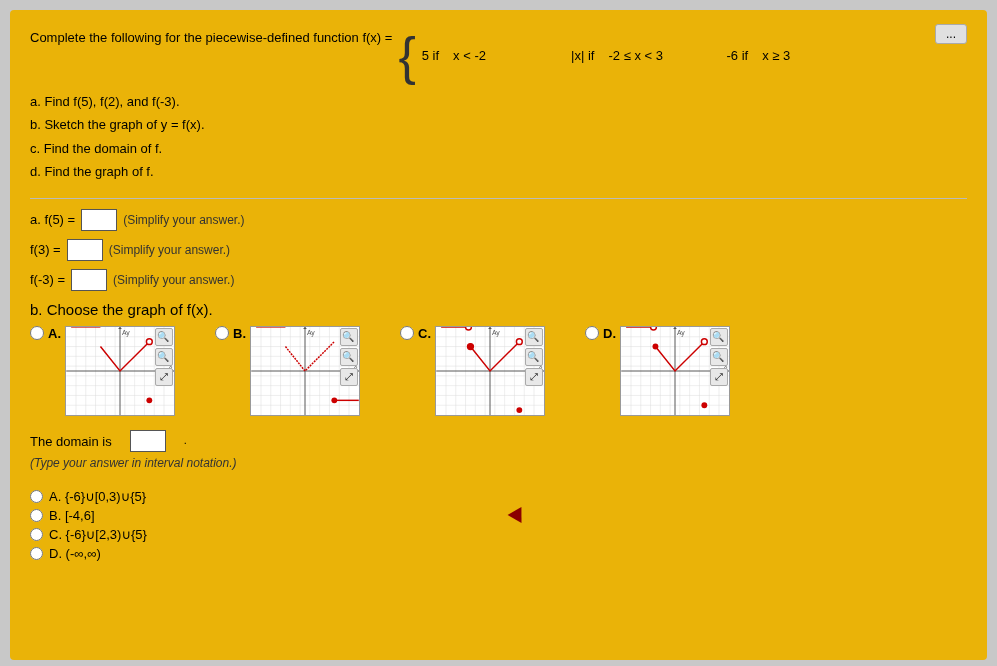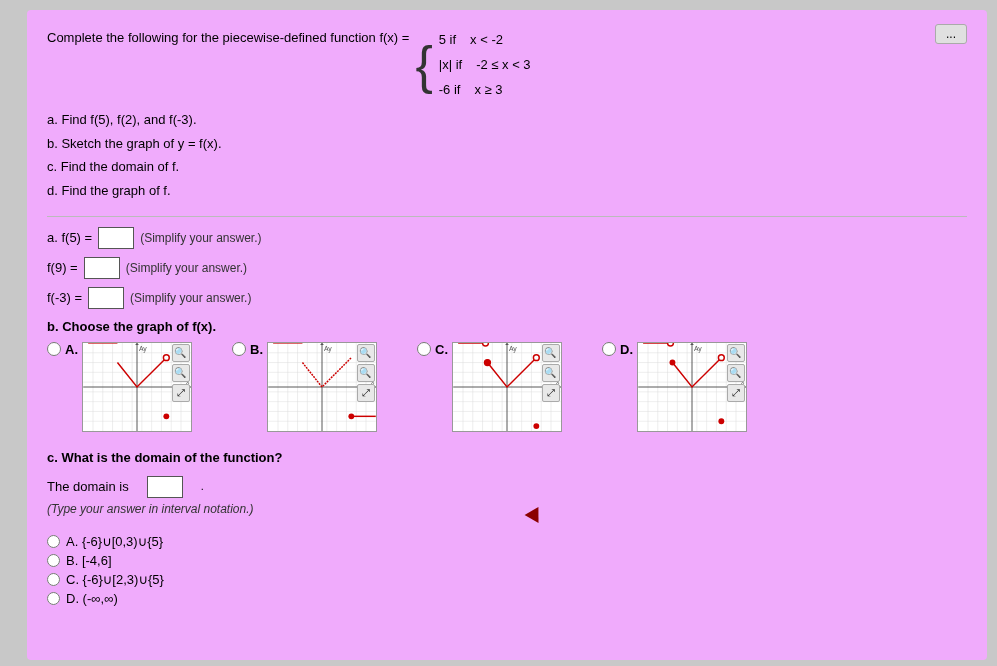--- a/index.html
+++ b/index.html
@@ -7,27 +7,26 @@
       background: #c8c8c8;
       font-family: Arial, sans-serif;
       font-size: 13px;
       display: flex;
       justify-content: center;
       align-items: center;
       min-height: 100vh;
       padding: 10px;
     }
     .page-container {
-      background: #f0abfc;
+      background: #eab308;
       width: 980px;
       min-height: 650px;
       border-radius: 4px;
       padding: 18px 20px;
       position: relative;
-      margin-left: 17px;
     }
     .top-section {
       display: flex;
       align-items: flex-start;
       gap: 20px;
       margin-bottom: 14px;
     }
     .problem-text {
       flex: 1;
       font-size: 13px;
@@ -40,22 +39,22 @@
       margin-top: 2px;
     }
     .brace {
       font-size: 52px;
       font-weight: 100;
       line-height: 1;
       color: #333;
     }
     .piecewise-cases {
       display: flex;
-      flex-direction: column;
-      gap: 4px;
+      flex-direction: row;
+      gap: 18px;
       font-size: 13px;
     }
     .piecewise-case {
       display: flex;
       gap: 14px;
       align-items: center;
     }
     .condition {
       width: 100px;
     }
@@ -167,22 +166,22 @@
     .range-choices {
       margin-top: 6px;
     }
     .range-choice {
       display: flex;
       align-items: center;
       gap: 6px;
       margin-bottom: 4px;
     }
     .section-label {
-      font-weight: bold;
-      font-size: 13px;
+      font-weight: normal;
+      font-size: 15px;
     }
     .cursor-arrow {
       position: absolute;
       left: 500px;
       top: 500px;
       width: 0;
       height: 0;
       border-left: 8px solid transparent;
       border-right: 8px solid transparent;
       border-top: 14px solid #8B0000;
@@ -235,21 +234,21 @@
 
   <hr class="divider-line">
 
   <div class="answer-section">
     <div class="answer-row">
       <span>a. f(5) =</span>
       <span class="answer-box"></span>
       <span class="small-hint">(Simplify your answer.)</span>
     </div>
     <div class="answer-row">
-      <span>f(9) =</span>
+      <span>f(3) =</span>
       <span class="answer-box"></span>
       <span class="small-hint">(Simplify your answer.)</span>
     </div>
     <div class="answer-row">
       <span>f(-3) =</span>
       <span class="answer-box"></span>
       <span class="small-hint">(Simplify your answer.)</span>
     </div>
   </div>
 
@@ -453,21 +452,20 @@
             <div class="zoom-btn">🔍</div>
             <div class="zoom-btn">⤢</div>
           </div>
         </div>
       </div>
 
     </div>
   </div>
 
   <div class="domain-section">
-    <div class="section-label">c. What is the domain of the function?</div>
     <div style="display:flex; align-items:center; gap:18px; margin-top:6px;">
       <span>The domain is</span>
       <span class="answer-box"></span>
       <span style="font-size:11px;">.</span>
     </div>
     <div style="font-size:12px; color:#333;font-style:italic;">(Type your answer in interval notation.)</div>
   </div>
 
   <div class="range-section">
     <div class="range-choices">

